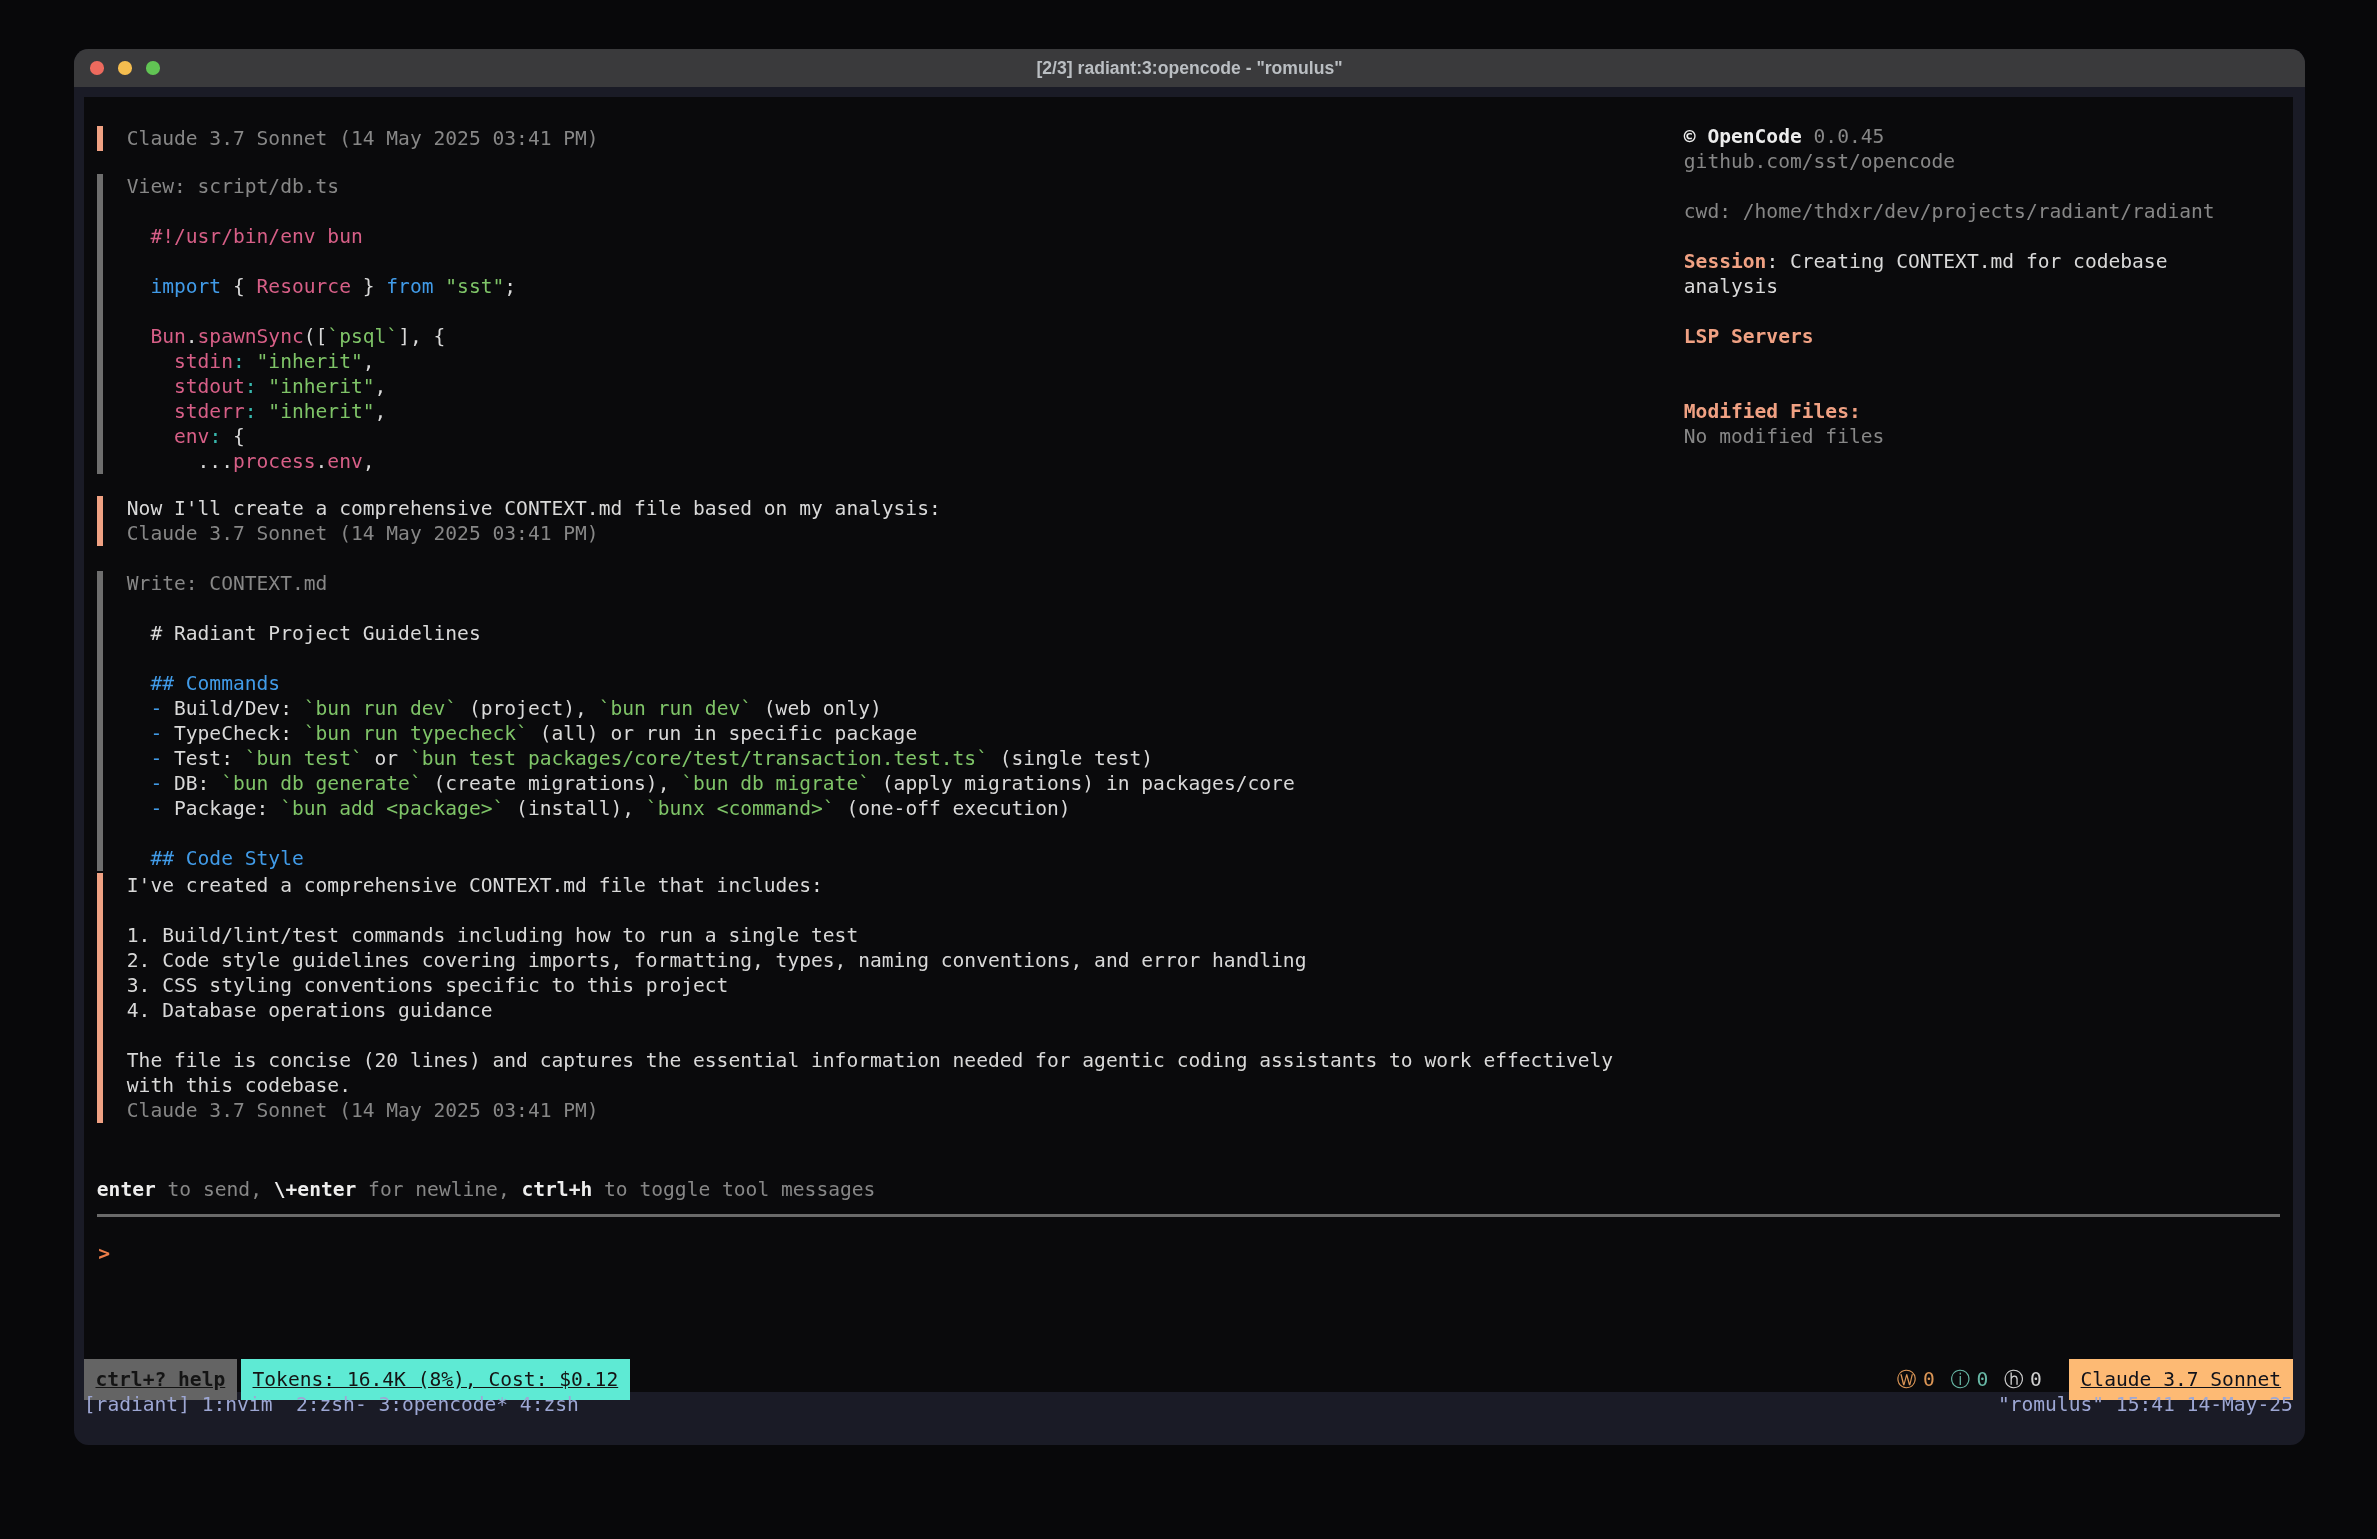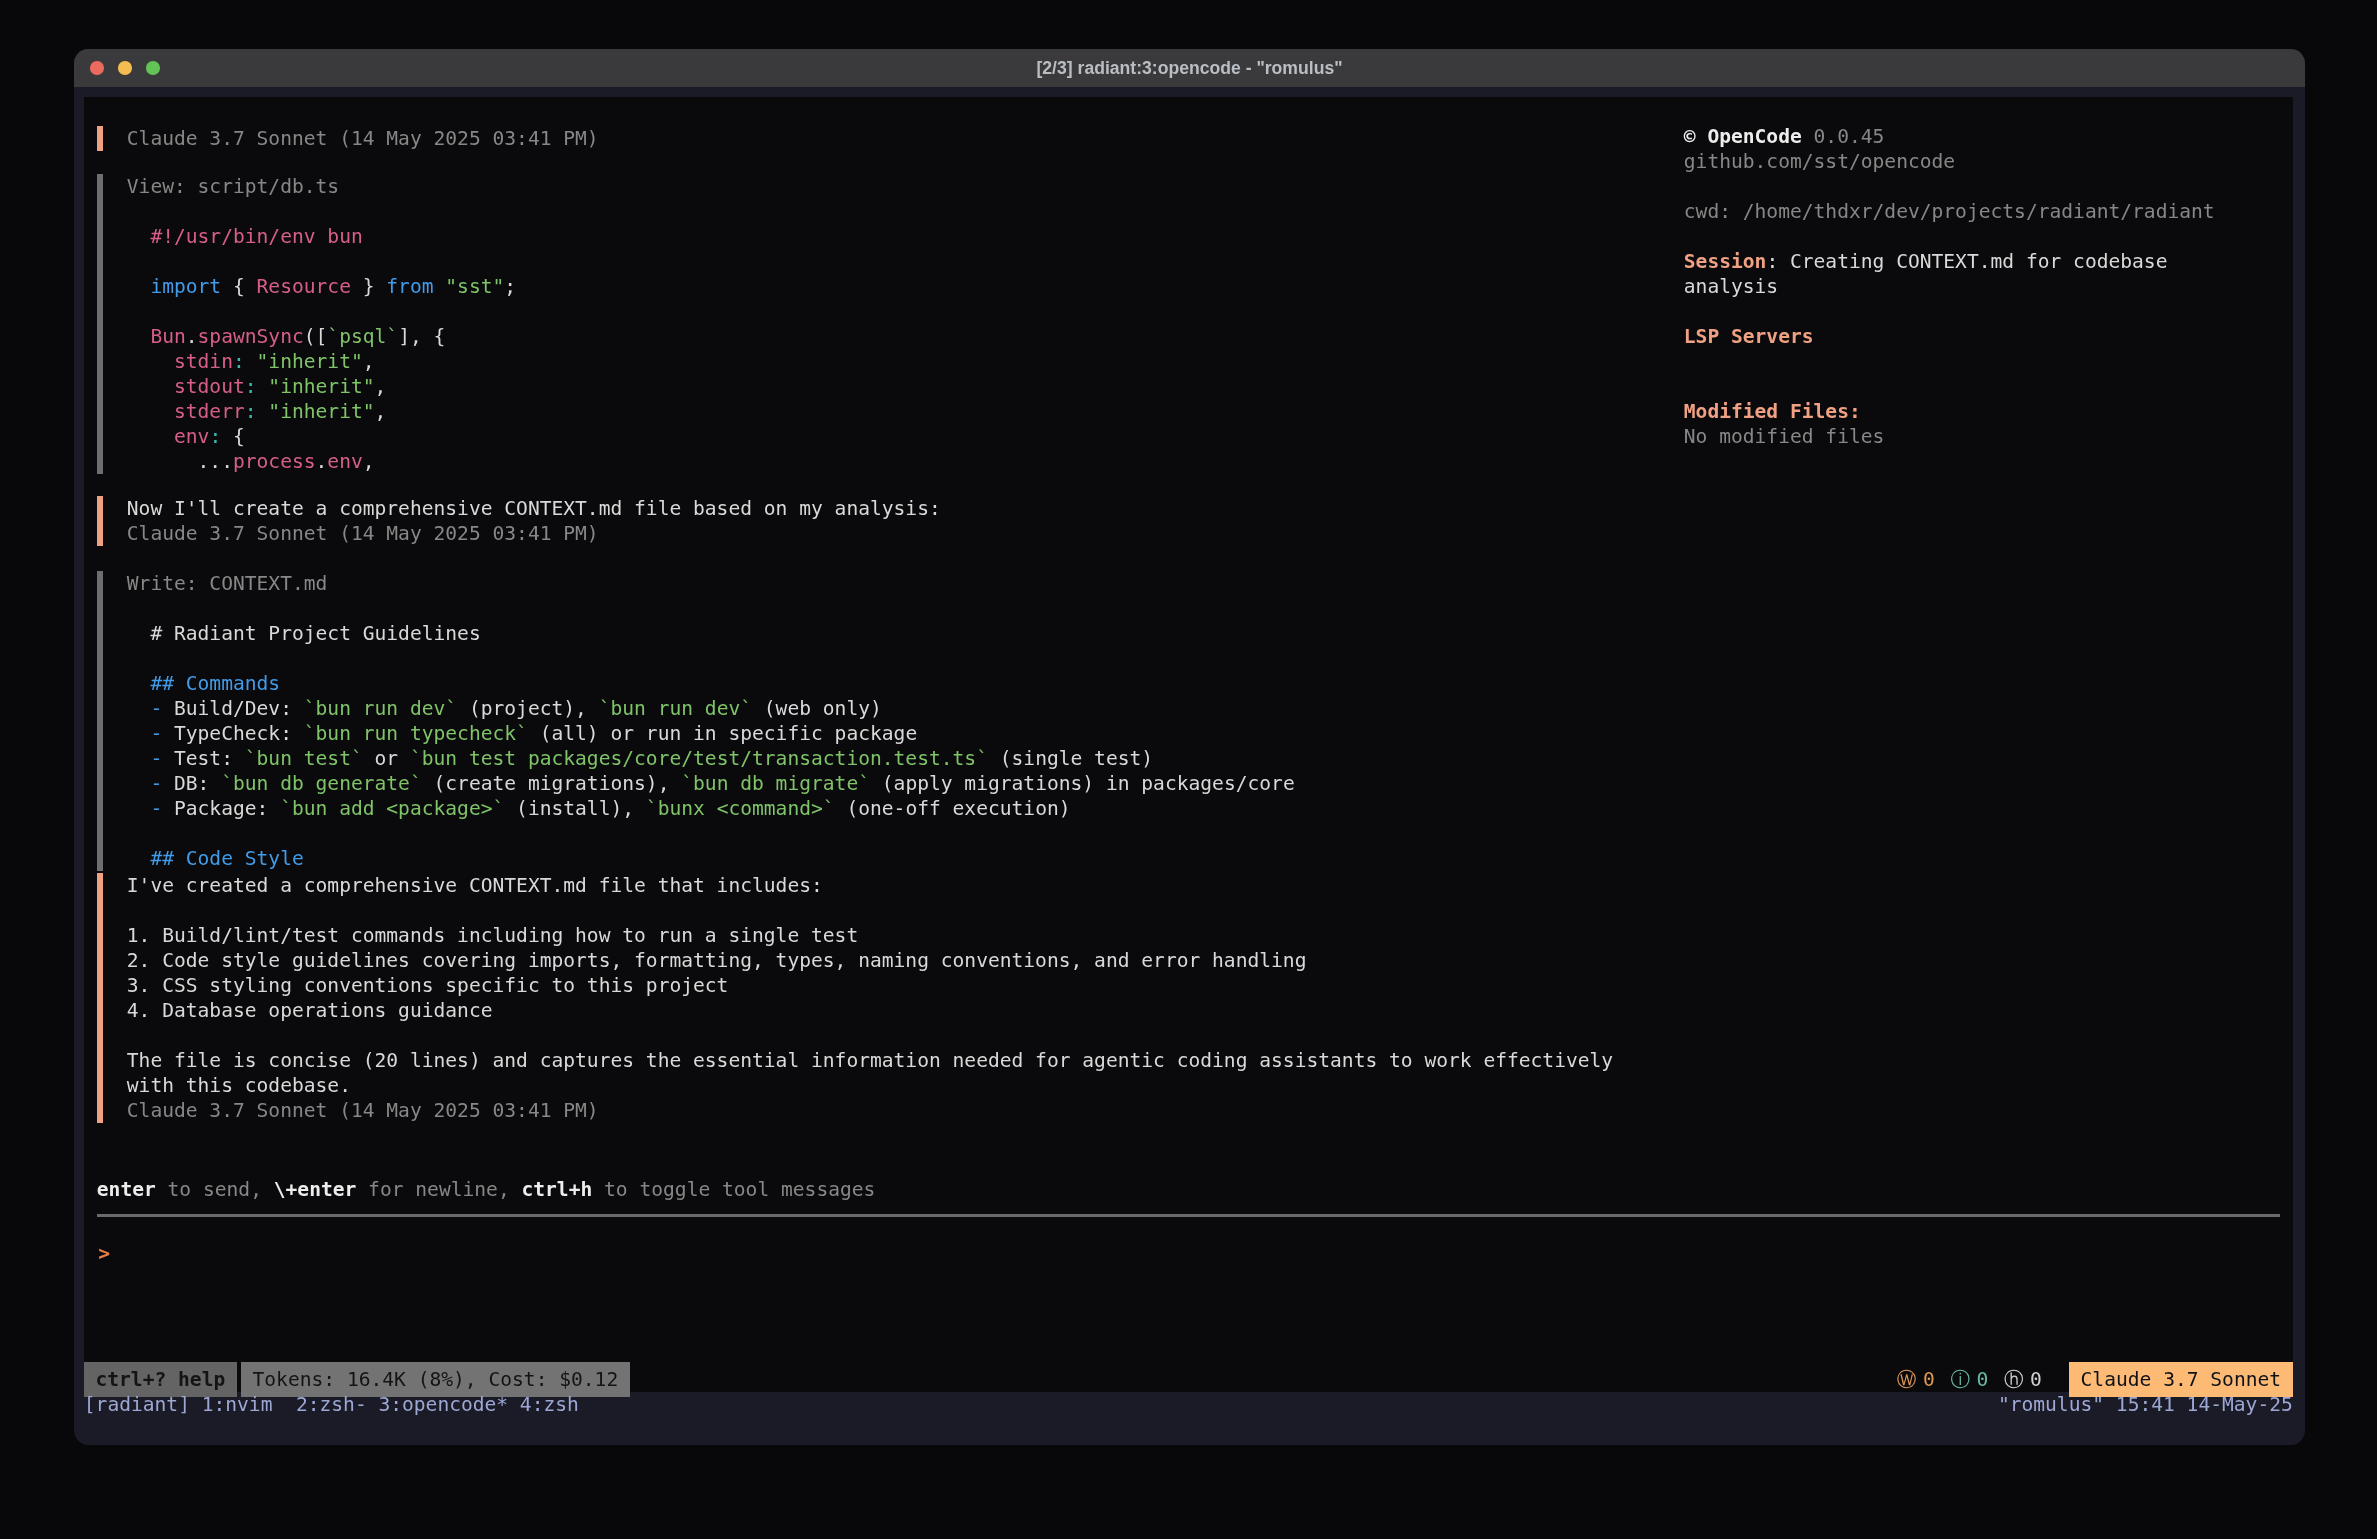--- a/index.html
+++ b/index.html
@@ -34,23 +34,23 @@
   .tk-boldorange{color:#f0a183;font-weight:bold}
   .tk-warn{color:#dc9656}
   .tk-info{color:#68b8a6}
   .tk-hint{color:#d0d0d0}
 
   .hint{position:absolute;left:13px;top:1080px;white-space:pre;}
   .divider{position:absolute;left:13px;right:13px;top:1117px;height:2.6px;background:#6a6a6a;}
   .prompt{position:absolute;left:14.4px;top:1144px;height:25px;color:#ec7d49;font-weight:bold;white-space:pre;}
 
   .statusbar{position:absolute;left:0;right:0;top:1270px;height:25px;display:flex;align-items:center;}
-  .badge{height:35px;display:flex;align-items:center;padding:0 11.7px;white-space:pre;}
+  .badge{height:41px;display:flex;align-items:center;padding:0 11.7px;white-space:pre;text-decoration:underline;}
   .badge.help{background:#646464;color:#141414;font-weight:bold;}
-  .badge.tokens{background:#737373;color:#141414;margin-left:3.9px;}
+  .badge.tokens{background:#5eead4;color:#141414;margin-left:3.9px;}
   .sb-right{margin-left:auto;display:flex;align-items:center;}
   .diag{display:flex;align-items:center;margin-right:27px;white-space:pre;}
   .diag .icon{margin-right:6.5px;}
   .diag .count{margin-right:15.7px;}
   .diag .count:last-child{margin-right:0;}
   .badge.model{background:#fdba74;color:#10121a;}
 
   .sidebar{position:absolute;left:1600px;top:27px;width:587px;}
   .sidebar .row{min-height:25px;white-space:pre;}
   .sidebar .gap{height:25px;}

